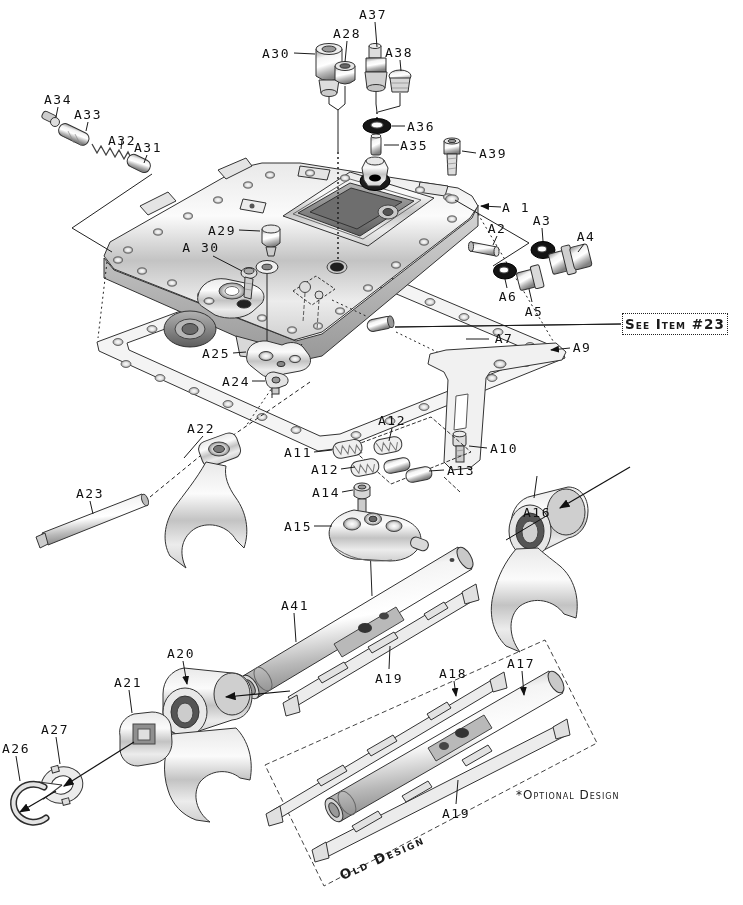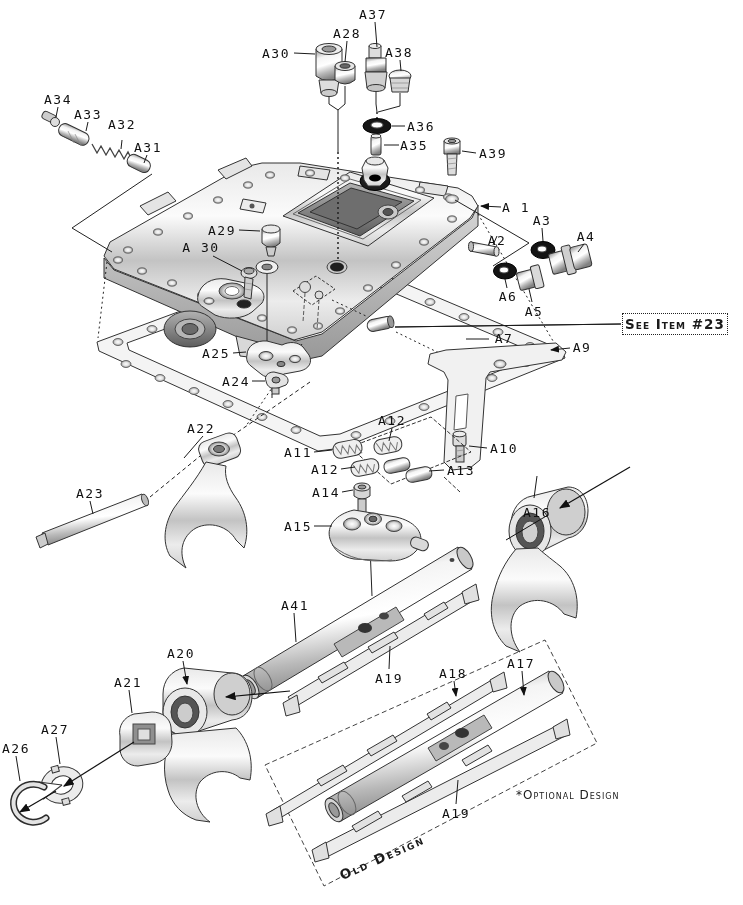--- a/index.html
+++ b/index.html
@@ -511,28 +511,28 @@
       </g>
 </svg>
 
 <div id="labels">
       <div class="part-label" style="left: 373px; top: 14px;">A37</div>
       <div class="part-label" style="left: 347px; top: 33px;">A28</div>
       <div class="part-label" style="left: 276px; top: 53px;">A30</div>
       <div class="part-label" style="left: 399px; top: 52px;">A38</div>
       <div class="part-label" style="left: 58px; top: 99px;">A34</div>
       <div class="part-label" style="left: 88px; top: 114px;">A33</div>
-      <div class="part-label" style="left: 122px; top: 124px; text-align: center;">A32</div>
+      <div class="part-label" style="left: 122px; top: 140px; text-align: center;">A32</div>
       <div class="part-label" style="left: 148px; top: 147px;">A31</div>
       <div class="part-label" style="left: 421px; top: 126px;">A36</div>
       <div class="part-label" style="left: 414px; top: 145px;">A35</div>
       <div class="part-label" style="left: 493px; top: 153px;">A39</div>
       <div class="part-label" style="left: 516px; top: 207px;">A 1</div>
       <div class="part-label" style="left: 542px; top: 220px;">A3</div>
-      <div class="part-label" style="left: 497px; top: 228px; margin-top: 12px;">A2</div>
+      <div class="part-label" style="left: 497px; top: 228px;">A2</div>
       <div class="part-label" style="left: 586px; top: 236px;">A4</div>
       <div class="part-label" style="left: 222px; top: 230px;">A29</div>
       <div class="part-label" style="left: 201px; top: 247px;">A 30</div>
       <div class="part-label" style="left: 508px; top: 296px;">A6</div>
       <div class="part-label" style="left: 534px; top: 311px; text-align: center;">A5</div>
       <div class="part-label" style="left: 216px; top: 353px;">A25</div>
       <div class="part-label" style="left: 504px; top: 338px;">A7</div>
       <div class="part-label" style="left: 582px; top: 347px;">A9</div>
       <div class="part-label" style="left: 236px; top: 381px; text-align: center;">A24</div>
       <div class="part-label" style="left: 201px; top: 428px;">A22</div>

